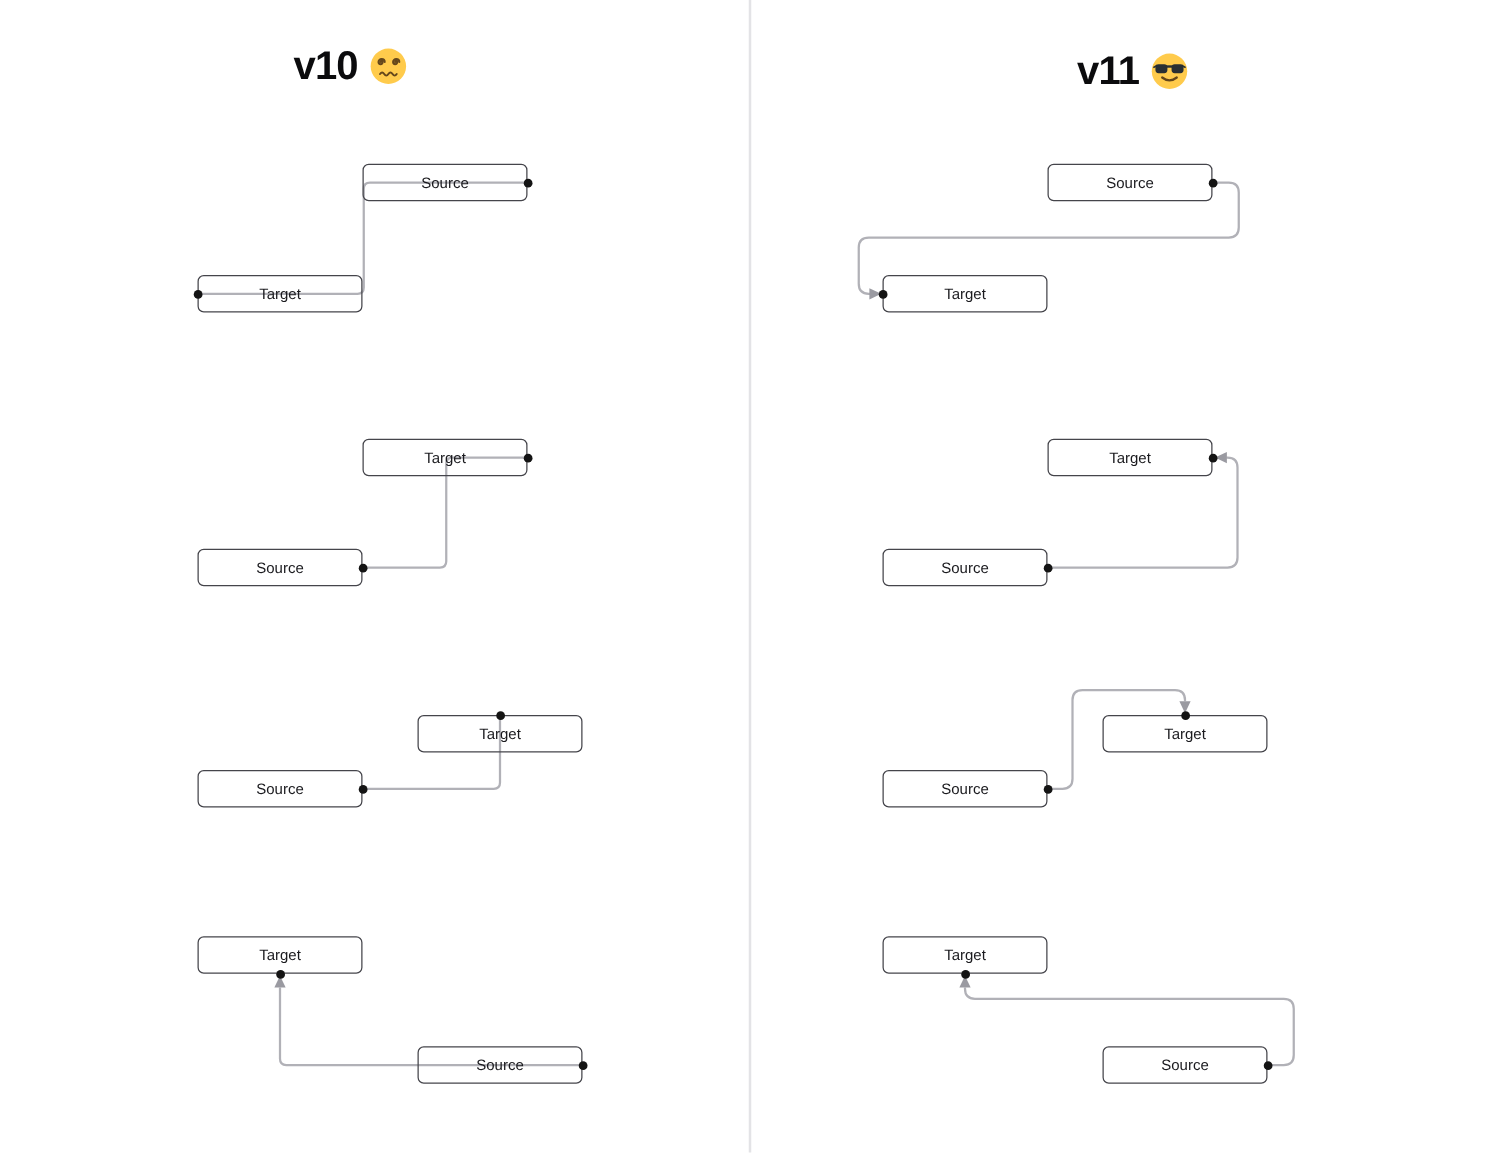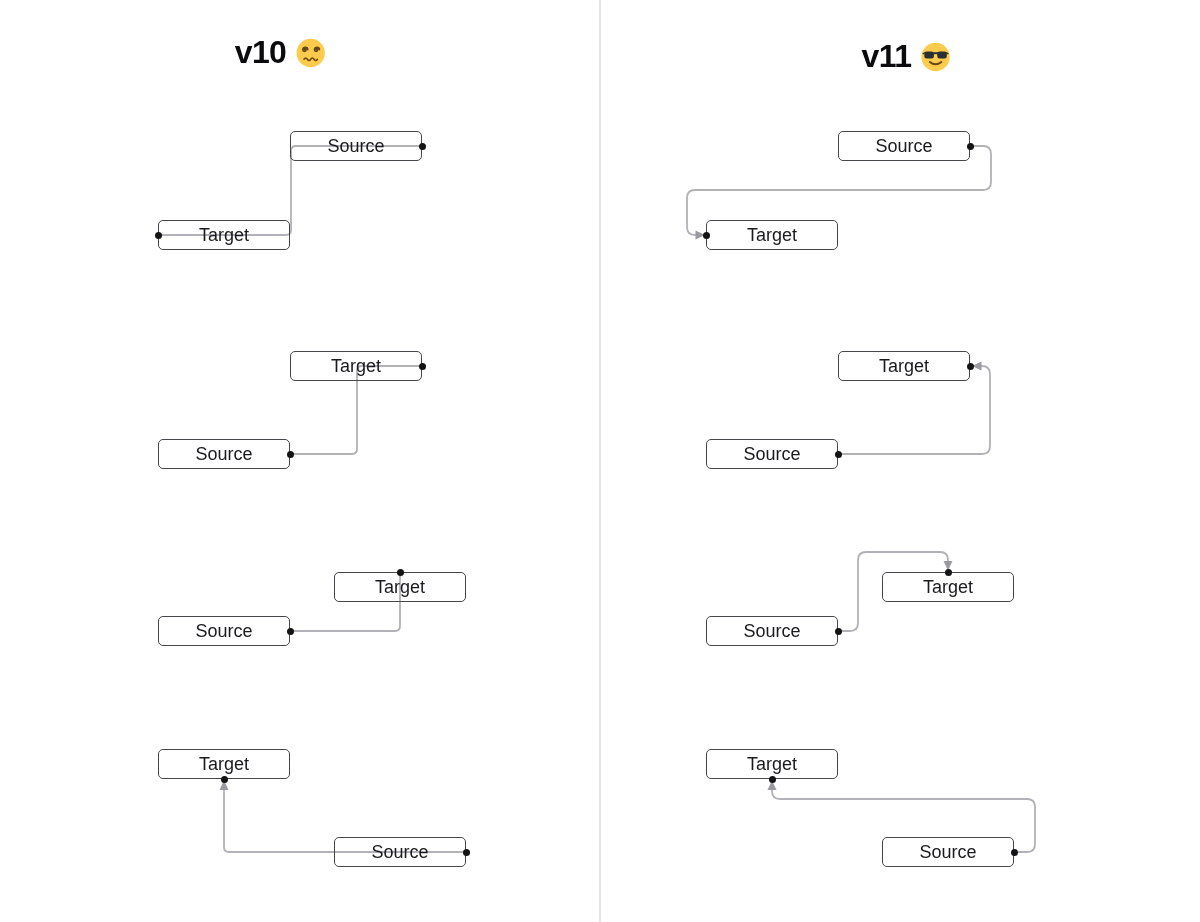--- a/index.html
+++ b/index.html
@@ -10,21 +10,21 @@
   .divider{position:absolute;top:0;width:2px;height:100%;background:#e3e3e6;z-index:0;}
   #edges{position:absolute;left:0;top:0;z-index:1;}
   .panel-title{position:absolute;display:flex;align-items:flex-end;gap:9px;transform:translateX(-50%);z-index:2;}
   .panel-title .t{font-size:32px;font-weight:800;color:#0b0b0d;letter-spacing:-0.6px;line-height:1;}
   .emoji{width:30px;height:30px;display:block;margin-top:2px;}
   .node{
     position:absolute;box-sizing:border-box;background:transparent;
     border:1px solid #45454b;border-radius:5px;
     display:flex;align-items:center;justify-content:center;z-index:2;
   }
-  .node-label{font-size:18px;color:#1a1a1e;line-height:1;}
+  .node-label{font-size:12px;color:#1a1a1e;line-height:1;}
   .handle{position:absolute;width:7px;height:7px;border-radius:50%;background:#141414;z-index:3;}
 </style>
 </head>
 <body style="background: rgb(255, 255, 255);">
 
 <div class="divider" id="divider" style="left: 599px; background: rgb(227, 227, 230);"></div>
 
 <svg id="edges" width="1200" height="922" viewBox="0 0 1200 922">
     <path d="M 422,146 H 296 Q 291,146 291,151 V 230 Q 291,235 286,235 H 159" fill="none" stroke="#b1b1b7" stroke-width="1.8"></path>
     <path d="M 290,454 H 352 Q 357,454 357,449 V 371 Q 357,366 362,366 H 422" fill="none" stroke="#b1b1b7" stroke-width="1.8"></path>

